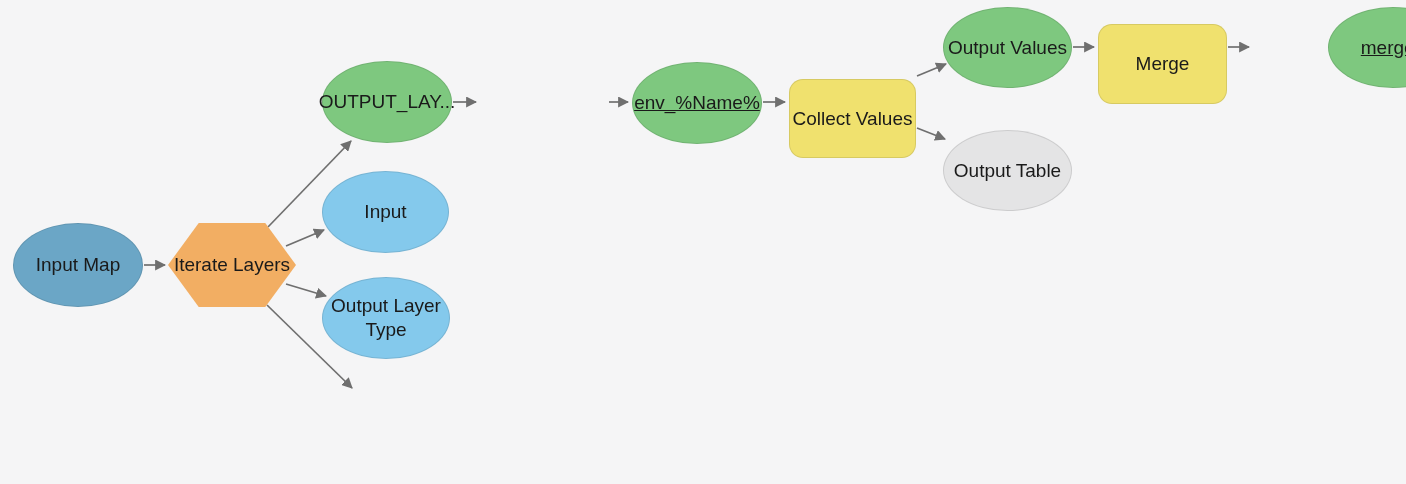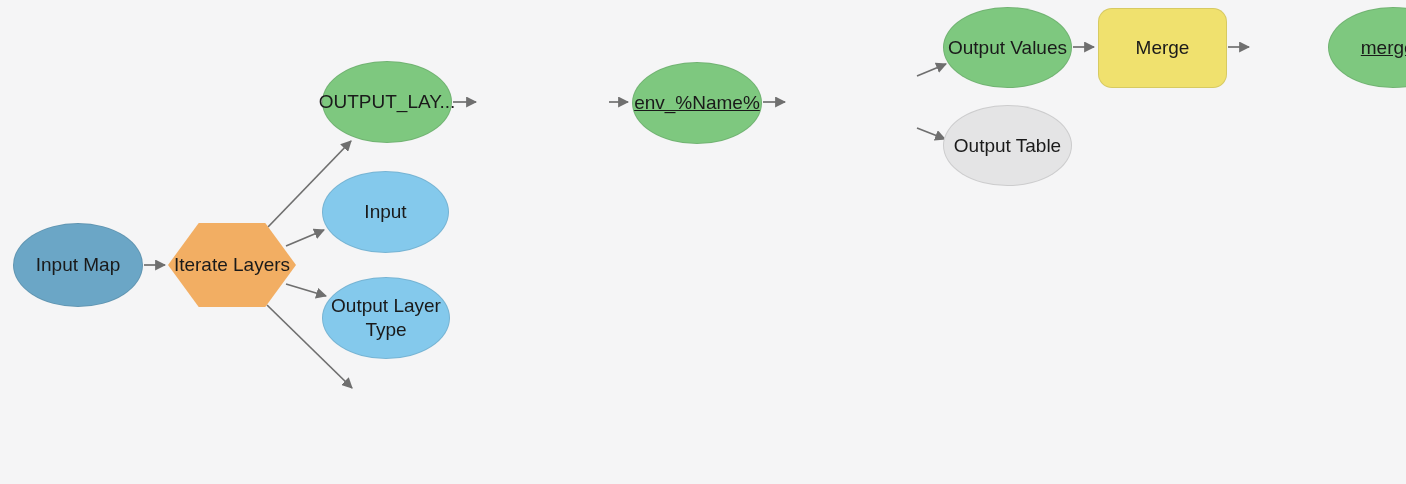--- a/index.html
+++ b/index.html
@@ -39,21 +39,21 @@
     cursor: default;
   }
   .ellipse { border-radius: 50%; border: 1px solid rgba(0,0,0,0.10); }
   .rect    { border-radius: 14px; border: 1px solid rgba(0,0,0,0.10); }
   .hexagon {
     clip-path: polygon(0% 50%, 24% 0%, 76% 0%, 100% 50%, 76% 100%, 24% 100%);
   }
   .fill-input     { background: var(--input-data, #6ba6c6); }
   .fill-parameter { background: var(--parameter, #84c9ec); }
   .fill-derived   { background: var(--derived-data, #7ec87f); }
-  .fill-tool      { background: var(--tool, #f0e16e); }
+  .fill-tool      { background: var(--tool, #f0e16e); margin-top: 16px; }
   .fill-iterator  { background: var(--iterator, #f2ae63); }
   .fill-unready   { background: var(--unready, #e4e4e5); }
 </style>
 </head>
 <body>
 
 <div class="canvas">
 
   <svg class="edges-layer" viewBox="0 0 1406 484" xmlns="http://www.w3.org/2000/svg">
     <defs>
@@ -77,28 +77,29 @@
 
   <div class="node hexagon fill-iterator" style="left:168px; top:223px; width:128px; height:84px;">Iterate Layers</div>
 
   <div class="node ellipse fill-input" style="left:13px; top:223px; width:130px; height:84px;">Input Map</div>
 
   <div class="node ellipse fill-derived" style="left:322px; top:61px; width:130px; height:82px;">OUTPUT_LAY...</div>
 
 
   <div class="node ellipse fill-derived" style="left:632px; top:62px; width:130px; height:82px;text-decoration:underline;">env_%Name%</div>
 
+  <div class="node rect fill-tool" style="left:789px; top:63px; width:127px; height:79px;">Collect Values</div>
 
   <div class="node ellipse fill-derived" style="left:943px; top:7px; width:129px; height:81px;">Output Values</div>
 
   <div class="node rect fill-tool" style="left:1098px; top:8px; width:129px; height:80px;">Merge</div>
 
   <div class="node ellipse fill-derived" style="left:1328px; top:7px; width:130px; height:81px;text-decoration:underline;">merged</div>
 
-  <div class="node ellipse fill-unready" style="left:943px; top:105px; width:129px; height:81px;">Output Table</div>
+  <div class="node ellipse fill-unready" style="left:943px; top:130px; width:129px; height:81px;">Output Table</div>
 
   <div class="node ellipse fill-parameter" style="left:322px; top:171px; width:127px; height:82px;">Input</div>
 
   <div class="node ellipse fill-parameter" style="left:322px; top:277px; width:128px; height:82px;">Output Layer
 Type</div>
 
 
 </div>
 
 </body></html>

